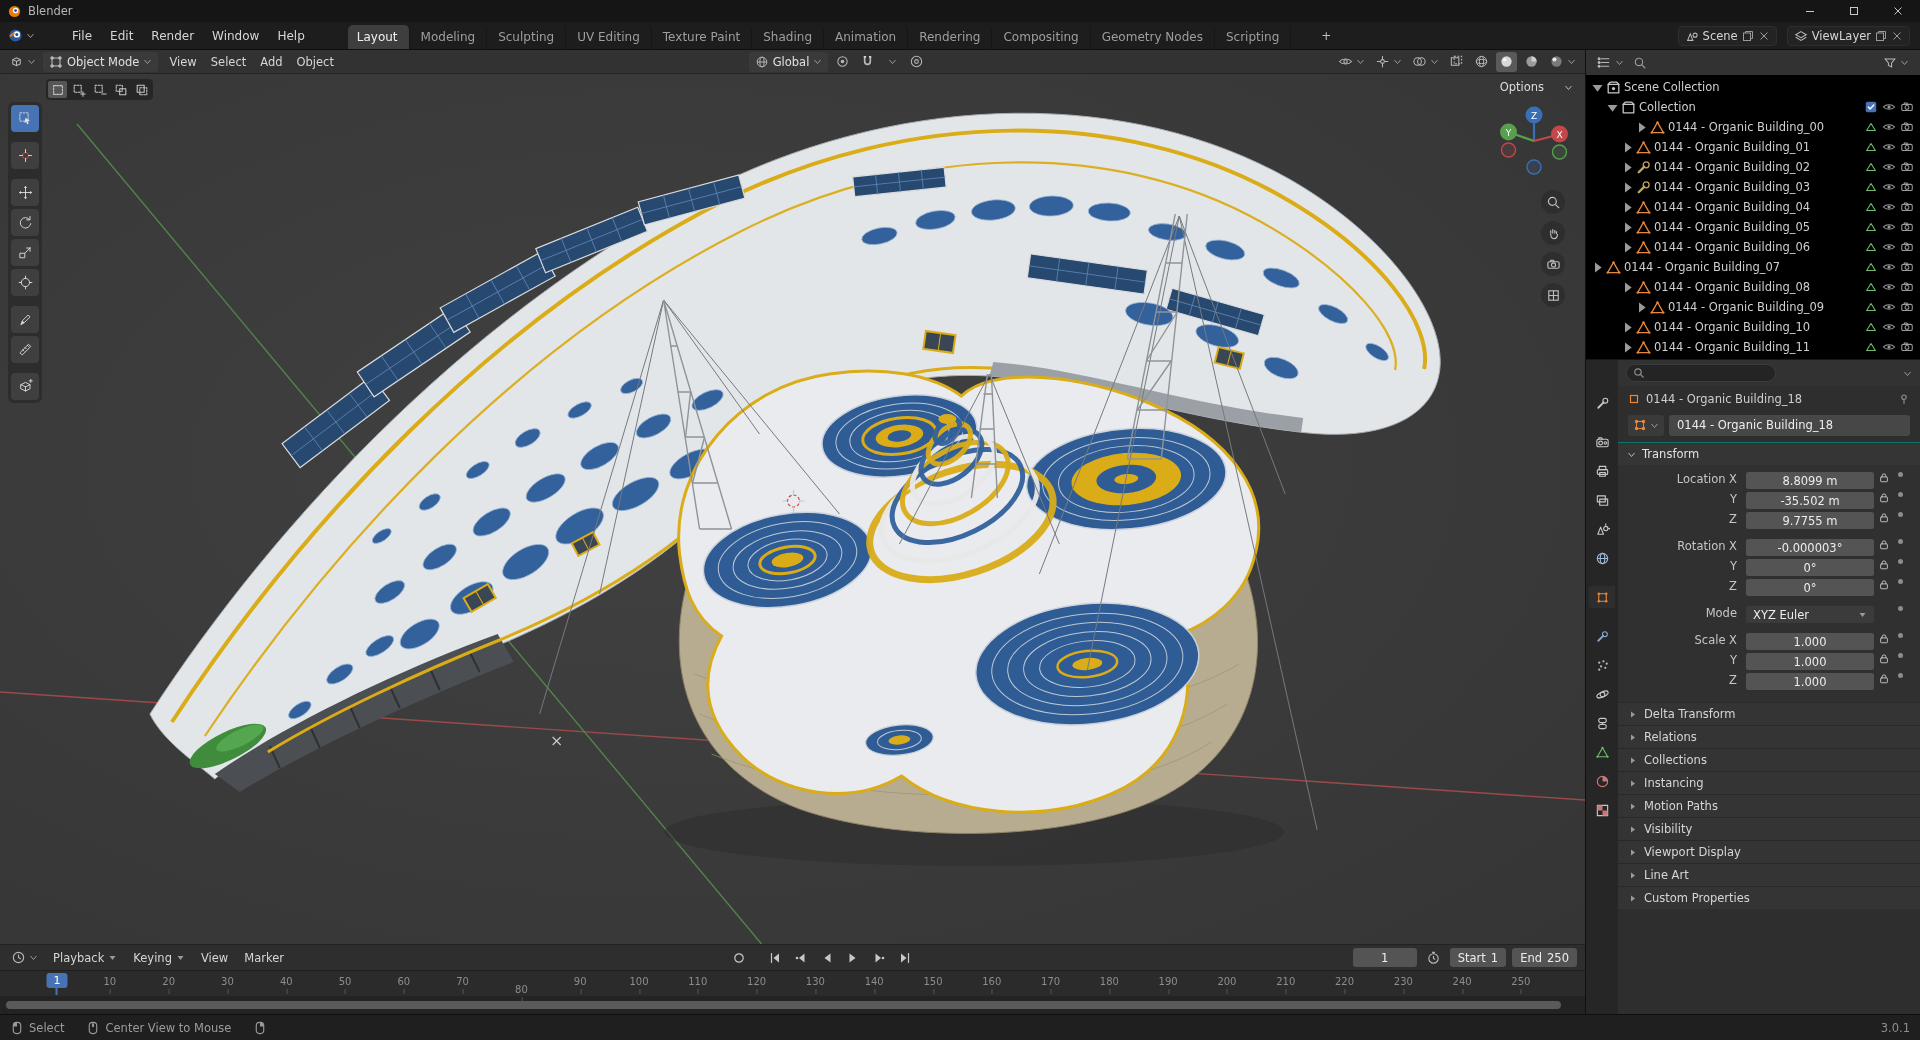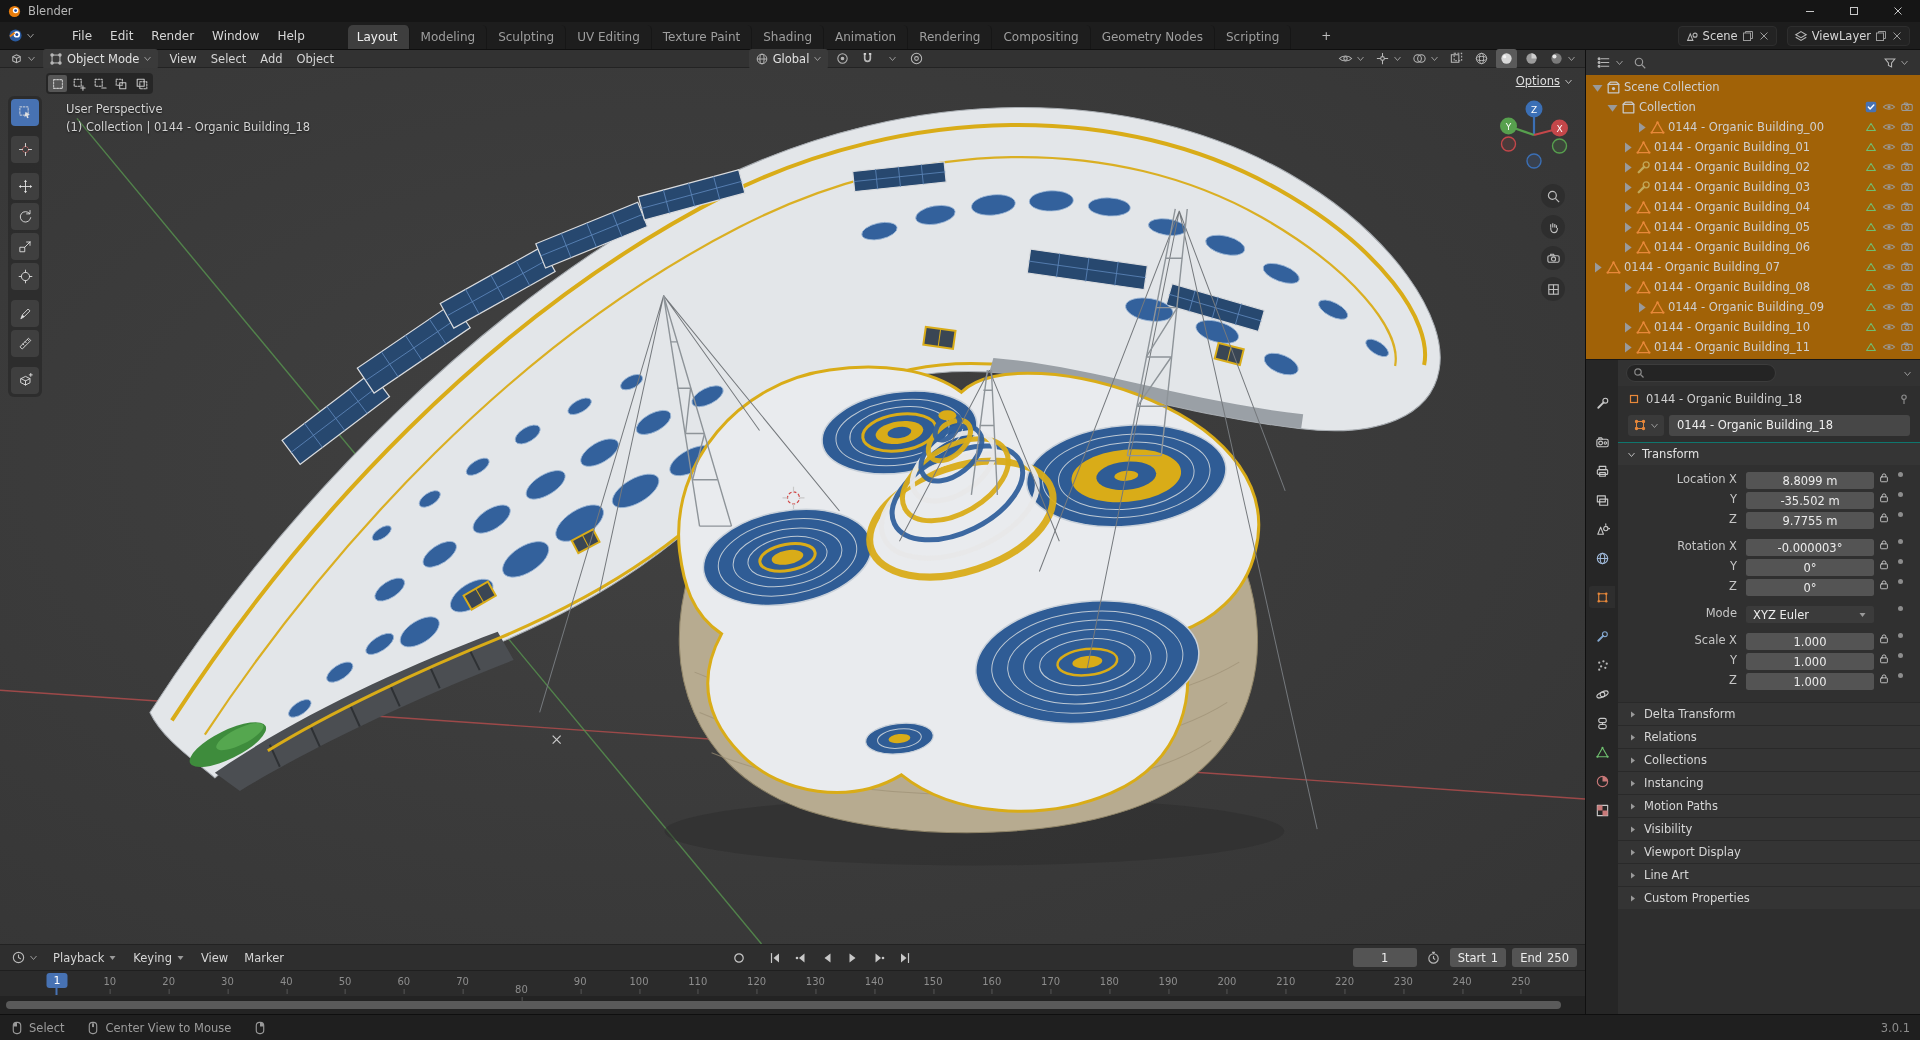--- a/index.html
+++ b/index.html
@@ -32,36 +32,36 @@
   .icon14 { width:14px; height:14px; display:inline-flex; flex:none; }
   .icon16 { width:15px; height:15px; display:inline-flex; flex:none; }
   .caret { width:9px; height:9px; display:inline-flex; }
 
   
   .main { flex:1; display:flex; min-height:0; }
   .left-col { flex:1; display:flex; flex-direction:column; min-width:0; border-right:1px solid #101010; }
   .right-panel { width:334px; flex:none; display:flex; flex-direction:column; background:#2e2e2e; }
 
   
-  .vp-header { height:18px; background:#323232; border-bottom:1px solid #232323; display:flex; align-items:center; gap:4px; padding:0 6px; flex:none;justify-content:space-between; }
+  .vp-header { height:24px; background:#323232; border-bottom:1px solid #232323; display:flex; align-items:center; gap:4px; padding:0 6px; flex:none;justify-content:space-between; }
   .hbtn { height:20px; min-width:20px; display:flex; align-items:center; justify-content:center; gap:3px; border-radius:3px; padding:0 3px; }
   .hbtn.active { background:#5a5a5a; }
   .hdrop { height:20px; display:flex; align-items:center; gap:4px; background:#3a3a3a; border-radius:3px; padding:0 6px; color:#e0e0e0; font-size:11.5px; }
   .vph-menus { display:flex; }
   .vph-menus .menu-item { padding:0 7px; font-size:11.5px; }
   .spacer { flex:1; }
 
   
   .viewport { flex:1; position:relative; min-height:0; overflow:hidden; background:#3a3a3a; }
   .scene { position:absolute; inset:0; width:100%; height:100%; }
   .vp-overlay-tl { position:absolute; left:66px; top:32px; color:#d2d2d2; font-size:11.5px; line-height:18px; text-shadow:0 1px 2px rgba(0,0,0,.6); pointer-events:none; }
   .selmode-row { position:absolute; left:46px; top:5px; display:flex; gap:2px; background:rgba(35,35,35,.85); border-radius:4px; padding:2px; }
   .sm-btn { width:19px; height:17px; display:flex; align-items:center; justify-content:center; border-radius:2px; }
   .sm-btn.active { background:#565656; }
-  .vp-options { position:absolute; right:12px; top:6px; display:flex; align-items:center; gap:4px; color:#dedede; font-size:11.5px;text-decoration:underline; }
+  .vp-options { position:absolute; right:12px; top:6px; display:flex; align-items:center; gap:20px; color:#dedede; font-size:11.5px; }
   .toolbar { position:absolute; left:8px; top:28px; width:34px; display:flex; flex-direction:column; gap:3px; background:rgba(35,35,35,.55); padding:3px; border-radius:6px; }
   .tool-btn { width:28px; height:27px; display:flex; align-items:center; justify-content:center; border-radius:4px; background:#3f3f3f; }
   .tool-btn.active { background:#4772b3; }
   .tool-btn.gap { margin-top:7px; }
   .nav-gizmo { position:absolute; top:28px; right:12px; width:78px; height:78px; }
   .vp-nav { position:absolute; top:116px; right:20px; display:flex; flex-direction:column; gap:7px; }
   .vpn-btn { width:24px; height:24px; border-radius:12px; background:rgba(40,40,40,.6); display:flex; align-items:center; justify-content:center; }
 
   
   .tl-header { height:26px; background:#2e2e2e; border-top:1px solid #222; display:flex; align-items:center; gap:4px; padding:0 8px; flex:none; }
@@ -78,21 +78,21 @@
   .tick::after { content:""; position:absolute; left:50%; bottom:-7px; width:1px; height:5px; background:#555; }
   .playhead { position:absolute; top:2px; transform:translateX(-50%); background:#4772b3; color:#fff; font-size:11px; padding:1px 7px; border-radius:3px; z-index:2; }
   .playhead::after { content:""; position:absolute; left:50%; top:100%; width:2px; height:7px; background:#4772b3; transform:translateX(-50%); }
   .tl-scroll { height:18px; background:#232323; display:flex; align-items:center; padding:0 6px; flex:none; }
   .thumb { height:8px; flex:1; background:#5a5a5a; border-radius:4px; margin-right:18px; }
 
   
   .outliner { height:310px; flex:none; display:flex; flex-direction:column; border-bottom:1px solid #171717; }
   .ol-header { height:25px; background:#323232; display:flex; align-items:center; gap:6px; padding:0 8px; flex:none; }
   .ol-search { flex:1; display:flex; align-items:center; gap:4px; }
-  .ol-body { flex:1; background:#a16207; overflow:hidden; padding-top:2px; }
+  .ol-body { flex:1; background:#000000; overflow:hidden; padding-top:2px; }
   .ol-row { display:flex; align-items:center; height:20px; padding:0 6px 0 4px; color:#cfcfcf; font-size:11.5px; white-space:nowrap; }
   .ol-caret { width:15px; display:flex; justify-content:center; flex:none; }
   .ol-icon { width:17px; display:flex; justify-content:center; flex:none; }
   .ol-label { flex:1; overflow:hidden; text-overflow:ellipsis; margin-left:2px; }
   .ol-right { display:flex; gap:4px; align-items:center; }
 
   
   .props { flex:1; display:flex; min-height:0; }
   .props-tabs { width:32px; background:#262626; display:flex; flex-direction:column; align-items:center; padding-top:32px; gap:7px; flex:none; }
   .ptab { width:26px; height:22px; display:flex; align-items:center; justify-content:center; border-radius:3px 0 0 3px; }
@@ -660,24 +660,20 @@
 
         <g transform="translate(794,427)">
           <circle r="6" fill="none" stroke="#e8e8e8" stroke-width="1.2" stroke-dasharray="3 2"></circle>
           <circle r="6" fill="none" stroke="#d04545" stroke-width="1.2" stroke-dasharray="3 2" stroke-dashoffset="2.5"></circle>
           <path d="M0,-11 V-6 M0,6 V11 M-11,0 H-6 M6,0 H11" stroke="#c8c8c8" stroke-width="1.2"></path>
         </g>
 
         <path d="M553,663 L561,671 M561,663 L553,671" stroke="#cccccc" stroke-width="1.2"></path>
       </svg>
 
-      <div class="vp-overlay-tl">
-        <div>User Perspective</div>
-        <div>(1) Collection | 0144 - Organic Building_18</div>
-      </div>
 
       <div class="selmode-row">
           <div class="sm-btn active">
             <span class="icon14">
               <svg viewBox="0 0 16 16" width="100%" height="100%">
                 <g fill="none" stroke="#c8c8c8" stroke-width="1.2" stroke-linecap="round" stroke-linejoin="round">
                   <rect x="3" y="3" width="10" height="10" stroke-dasharray="2 1.5"></rect>
                 </g>
               </svg>
             </span>

